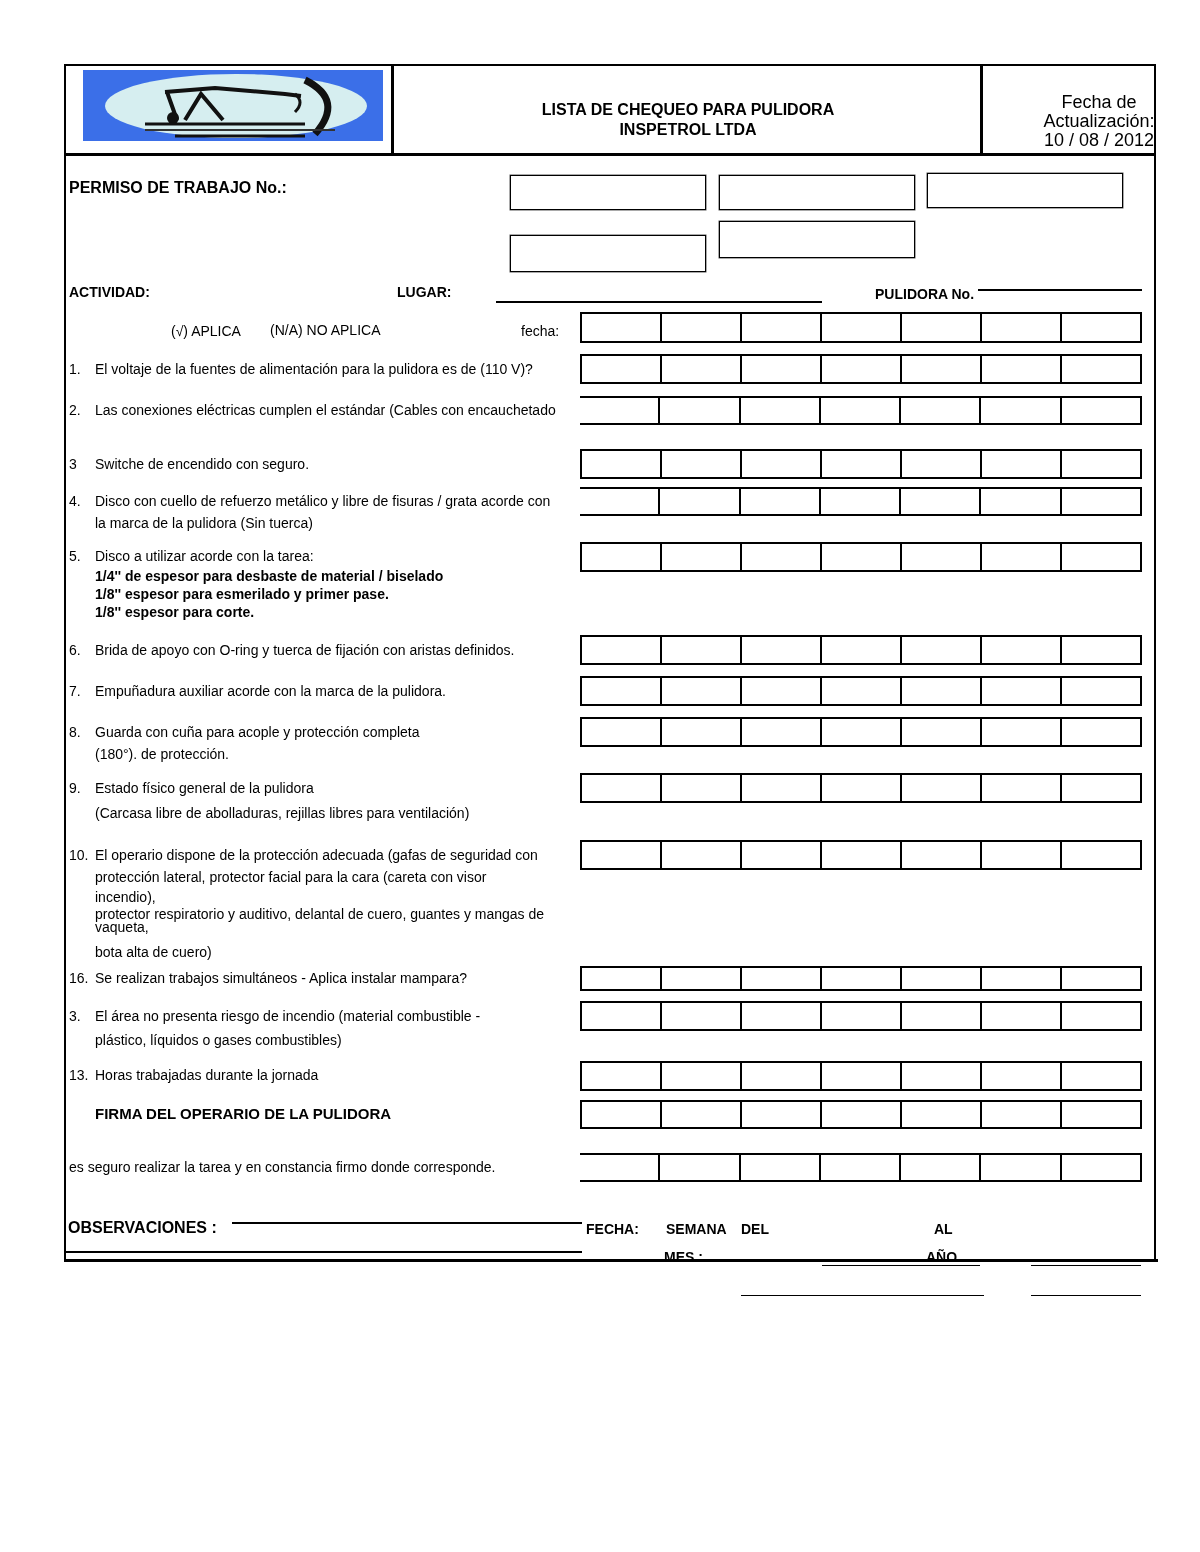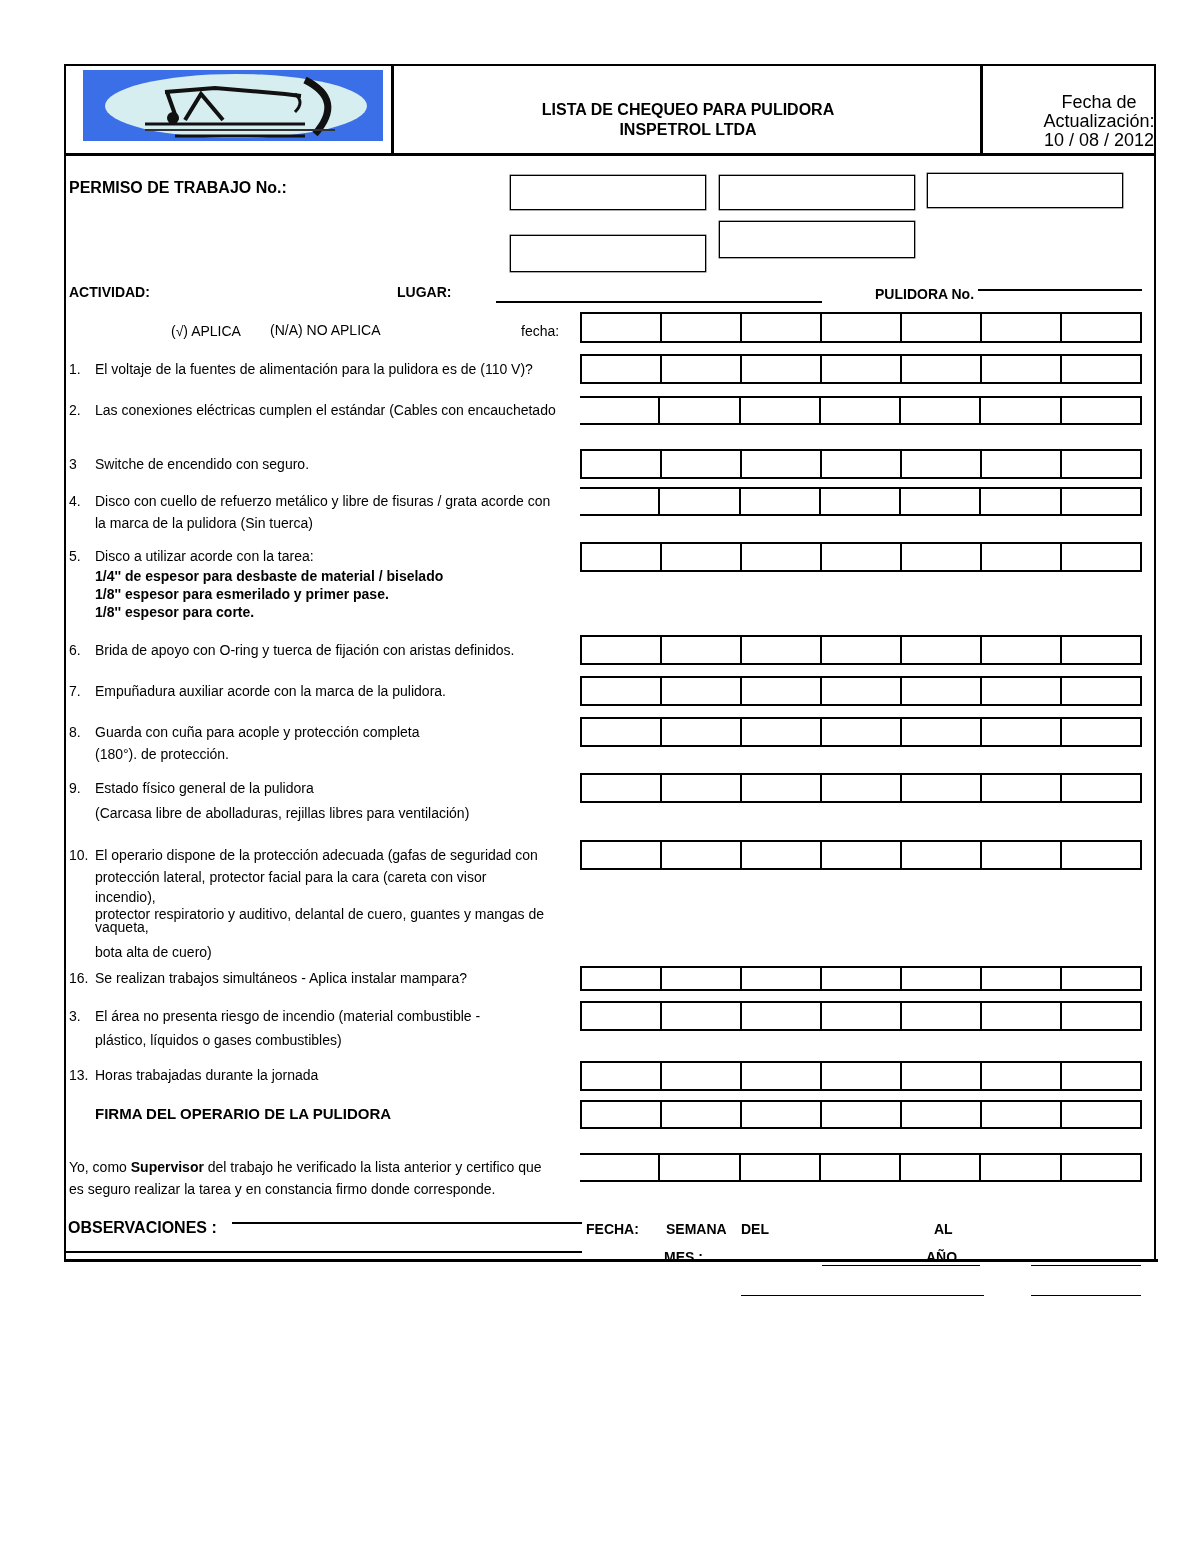--- a/index.html
+++ b/index.html
@@ -283,21 +283,20 @@
   <div class="cell"></div>
     <div class="cell"></div>
     <div class="cell"></div>
     <div class="cell"></div>
     <div class="cell"></div>
     <div class="cell"></div>
     <div class="cell"></div>
 </div>
 
 <div class="abs" style="left:69px;top:1156px;font-size:14px;line-height:22px;width:510px;">
-  <div><span>Yo, como </span><b>Supervisor</b><span> del trabajo he verificado la lista anterior y certifico que</span></div>
   <div>es seguro realizar la tarea y en constancia firmo donde corresponde.</div>
 </div>
 <div class="grid noleft" style="top:1153px;height:29px;">
   <div class="cell"></div>
     <div class="cell"></div>
     <div class="cell"></div>
     <div class="cell"></div>
     <div class="cell"></div>
     <div class="cell"></div>
     <div class="cell"></div>

